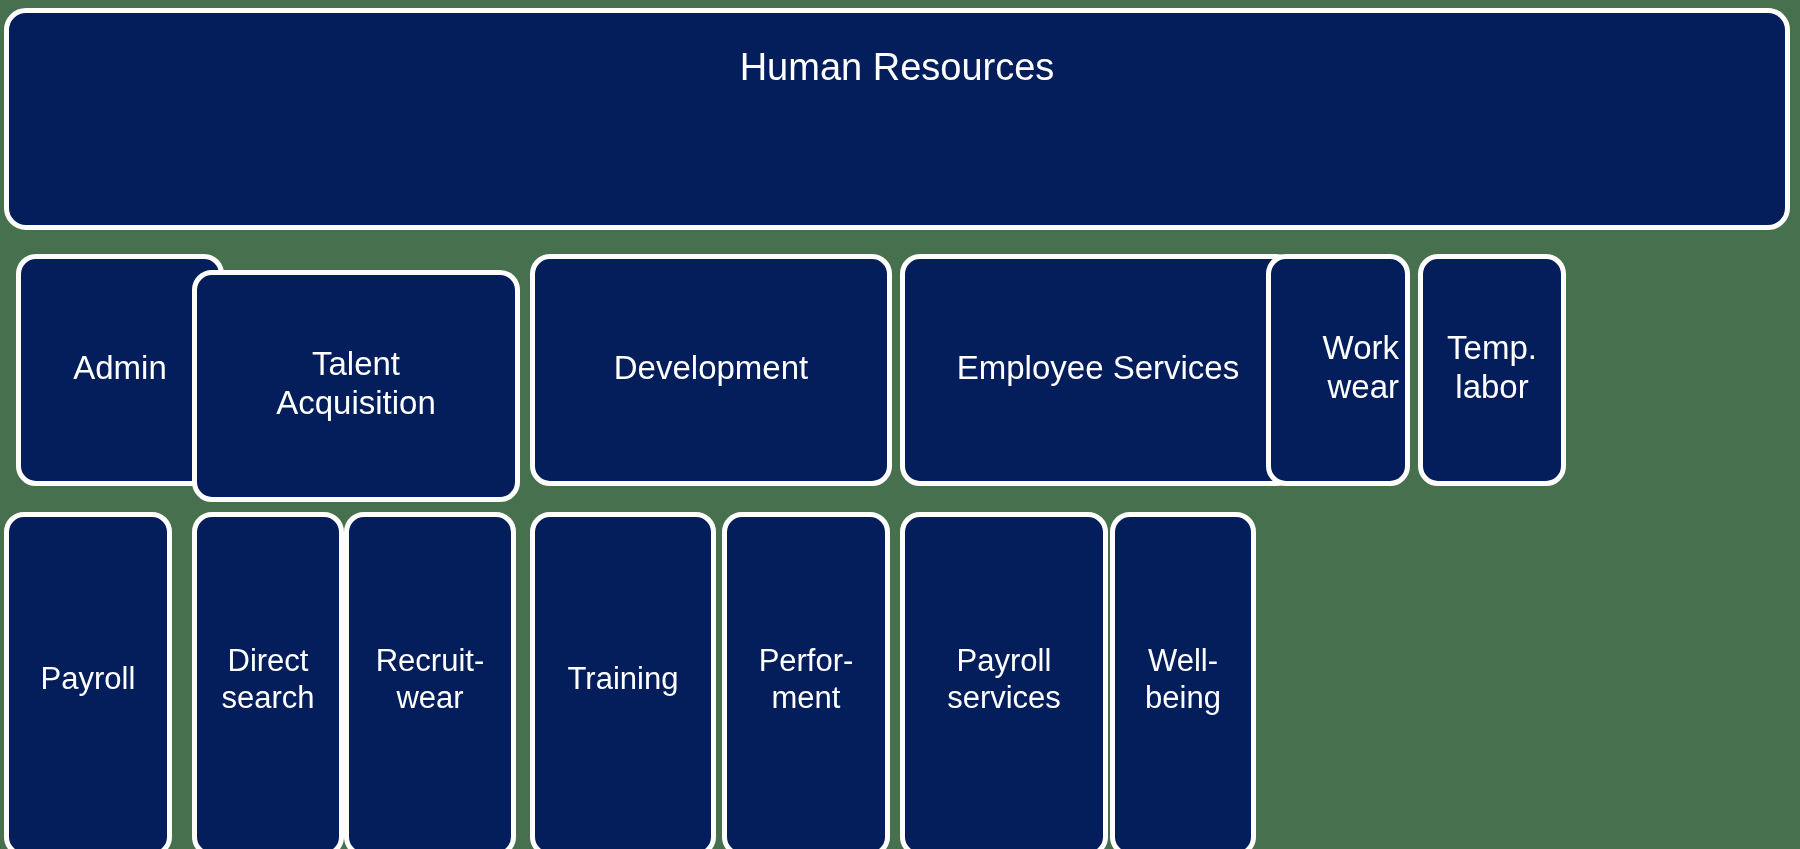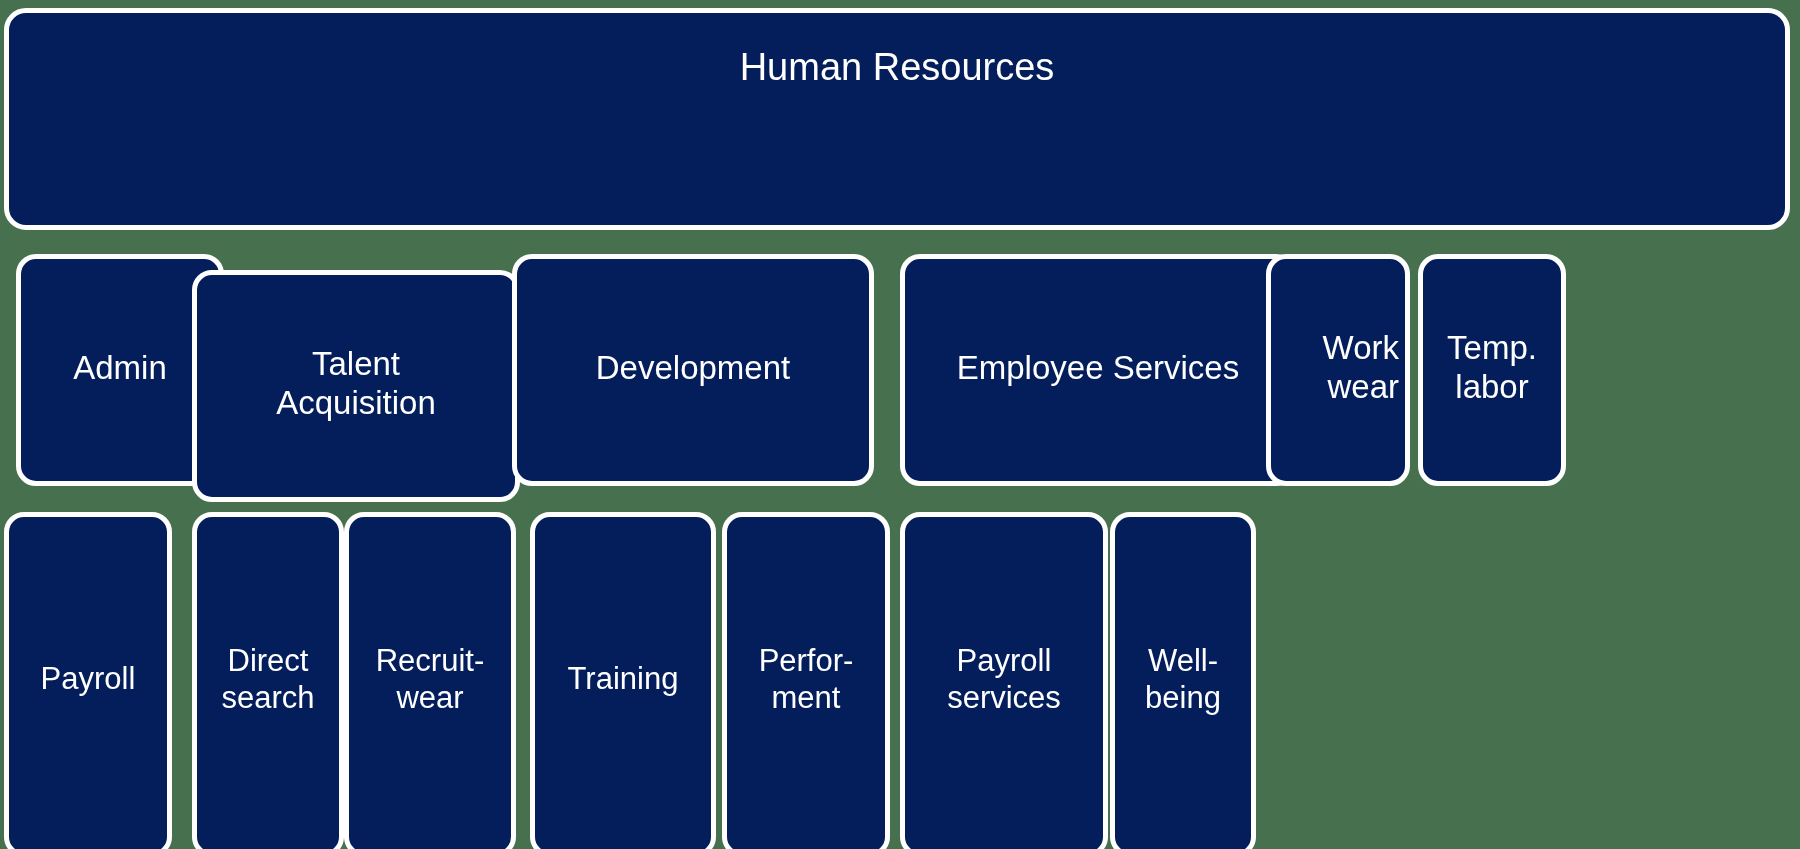--- a/index.html
+++ b/index.html
@@ -54,21 +54,21 @@
   }
   
   .r2 {
     top: 254px;
     height: 232px;
     font-size: 33px;
   }
   .r2 .label { transform: translateY(-2px); }
   .r2-0 { left: 16px;    width: 208px; }
   .r2-1 { left: 192px;  width: 328px; margin-top: 16px; }
-  .r2-2 { left: 512px;  width: 362px; align-items: center; }
+  .r2-2 { left: 530px;  width: 362px; align-items: center; }
   .r2-3 { left: 900px;  width: 396px; }
   .r2-4 { left: 1266px; width: 144px; text-align: right; }
   .r2-5 { left: 1418px; width: 148px; }
   
   .r3 {
     top: 512px;
     height: 345px;
     font-size: 31px;
   }
   .r3 .label { transform: translateY(-5px); }

